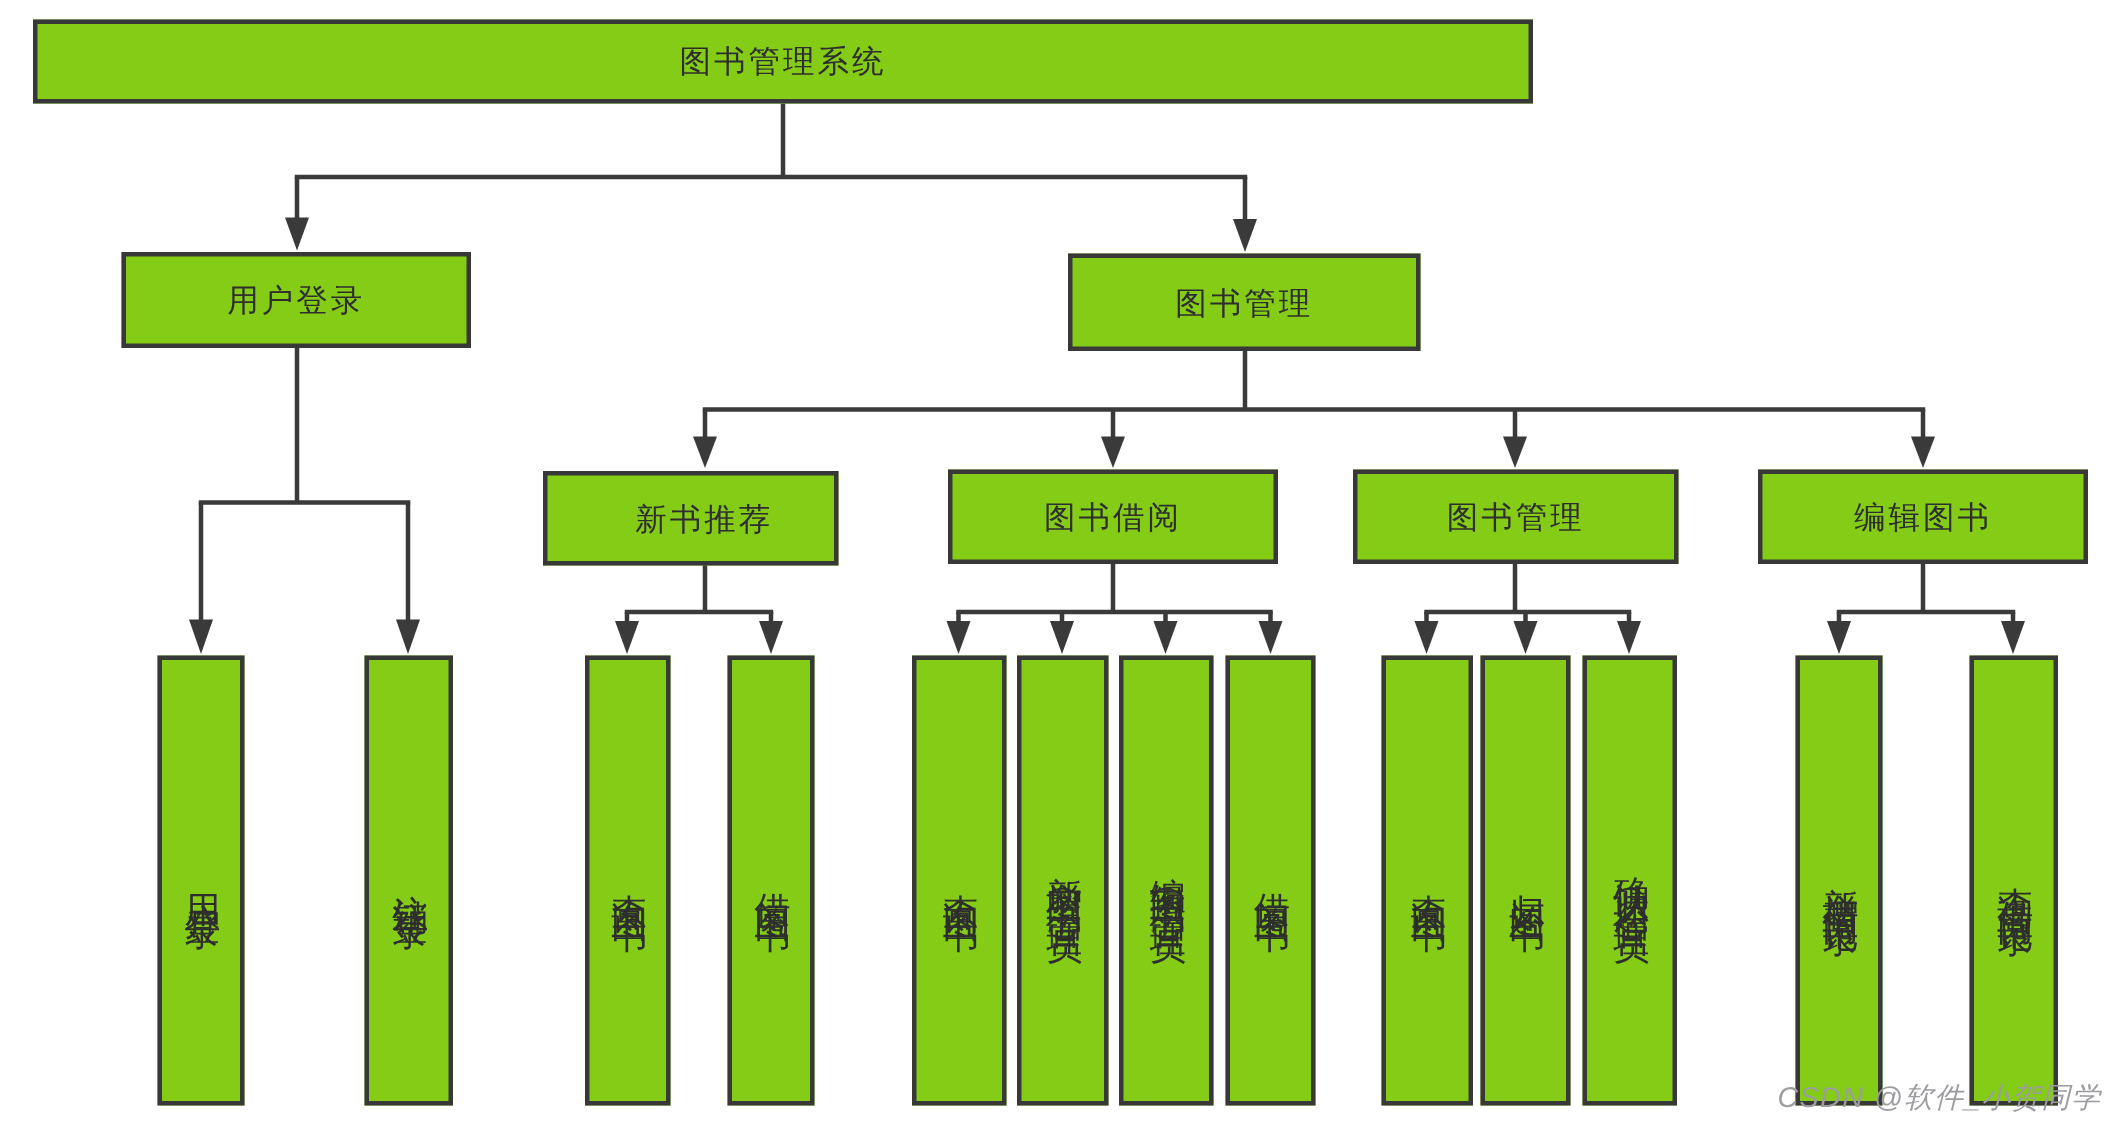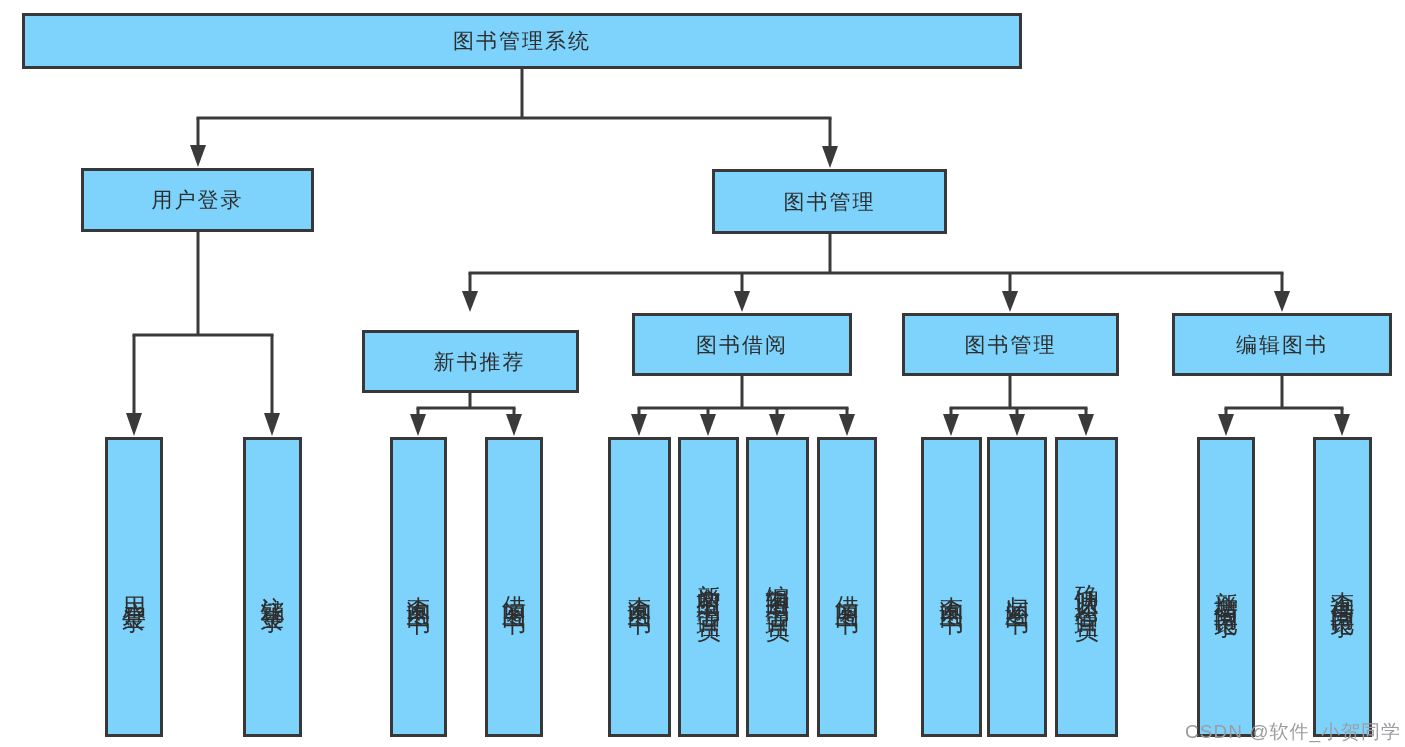--- a/index.html
+++ b/index.html
@@ -1,33 +1,33 @@
 <!DOCTYPE html>
 <html><head>
 <meta charset="utf-8">
 <style>
   html,body{margin:0;padding:0;background:#ffffff;}
   .canvas{
     position:relative;width:1405px;height:747px;background:#ffffff;overflow:hidden;
     font-family:"Liberation Sans","DejaVu Sans",sans-serif;color:#2e2e2e;
   }
   .node{
-    position:absolute;box-sizing:border-box;background:#7dd3fc;
+    position:absolute;box-sizing:border-box;background:#84cc16;
     border:3px solid #383838;display:flex;align-items:center;justify-content:center;
   }
   .hbox{font-size:21px;letter-spacing:2px;white-space:nowrap;}
   .vbox{font-size:24px;}
   .vbox .vtext{
     writing-mode:vertical-rl;text-orientation:mixed;line-height:1;
     letter-spacing:5px;white-space:nowrap;
   }
   .connectors{position:absolute;left:0;top:0;pointer-events:none;}
   .watermark{
     position:absolute;right:4px;bottom:2px;font-size:19px;letter-spacing:1px;
-    color:#9d9da1;white-space:nowrap;
+    color:#9d9da1;white-space:nowrap;font-style:italic;
   }
 </style>
 </head>
 <body>
 
 <div class="canvas">
 
   <svg class="connectors" width="1405" height="747" viewBox="0 0 1405 747">
     <g stroke="#3a3a3a" stroke-width="3" fill="none">
 
@@ -98,21 +98,21 @@
     <span>图书管理系统</span>
   </div>
 
   <div class="node hbox" style="left:81px;top:168px;width:233px;height:64px;">
     <span>用户登录</span>
   </div>
   <div class="node hbox" style="left:712px;top:169px;width:235px;height:65px;justify-content:center;">
     <span>图书管理</span>
   </div>
 
-  <div class="node hbox" style="left:362px;top:330px;width:217px;height:63px;padding-left:18px;">
+  <div class="node hbox" style="left:362px;top:314px;width:197px;height:63px;padding-left:18px;">
     <span>新书推荐</span>
   </div>
   <div class="node hbox" style="left:632px;top:313px;width:220px;height:63px;">
     <span>图书借阅</span>
   </div>
   <div class="node hbox" style="left:902px;top:313px;width:217px;height:63px;">
     <span>图书管理</span>
   </div>
   <div class="node hbox" style="left:1172px;top:313px;width:220px;height:63px;">
     <span>编辑图书</span>

